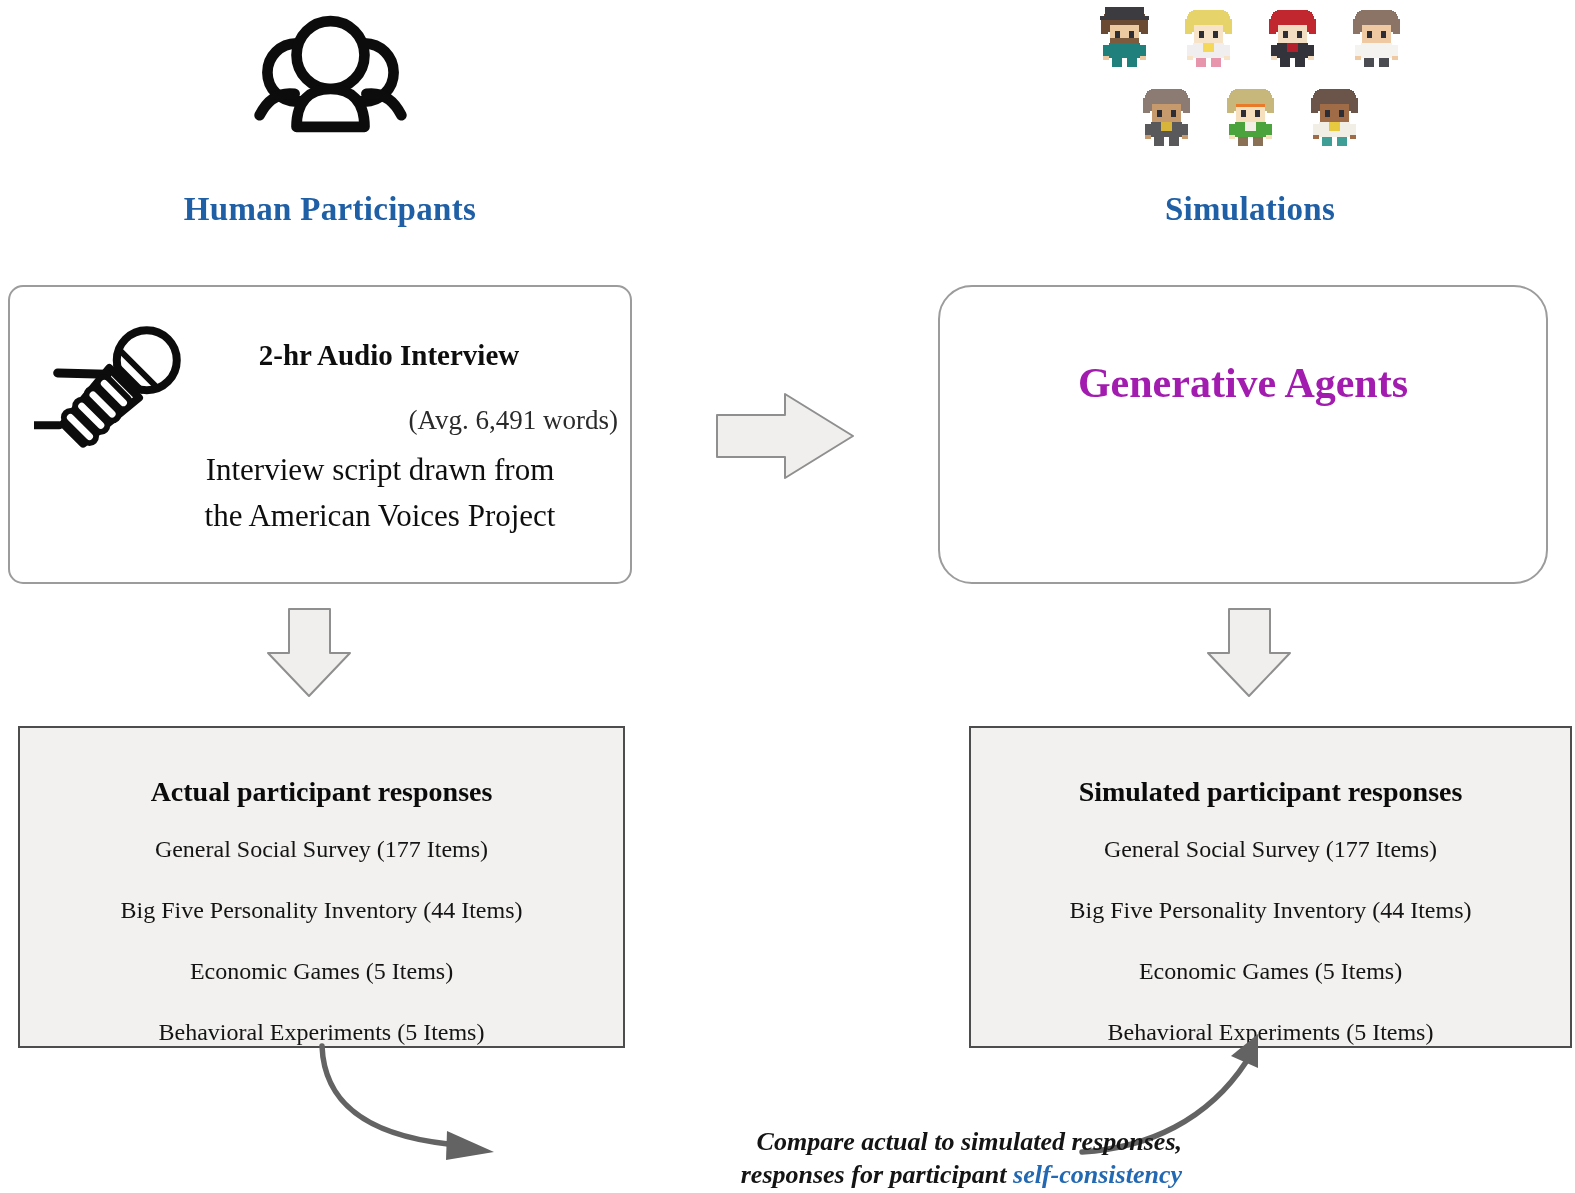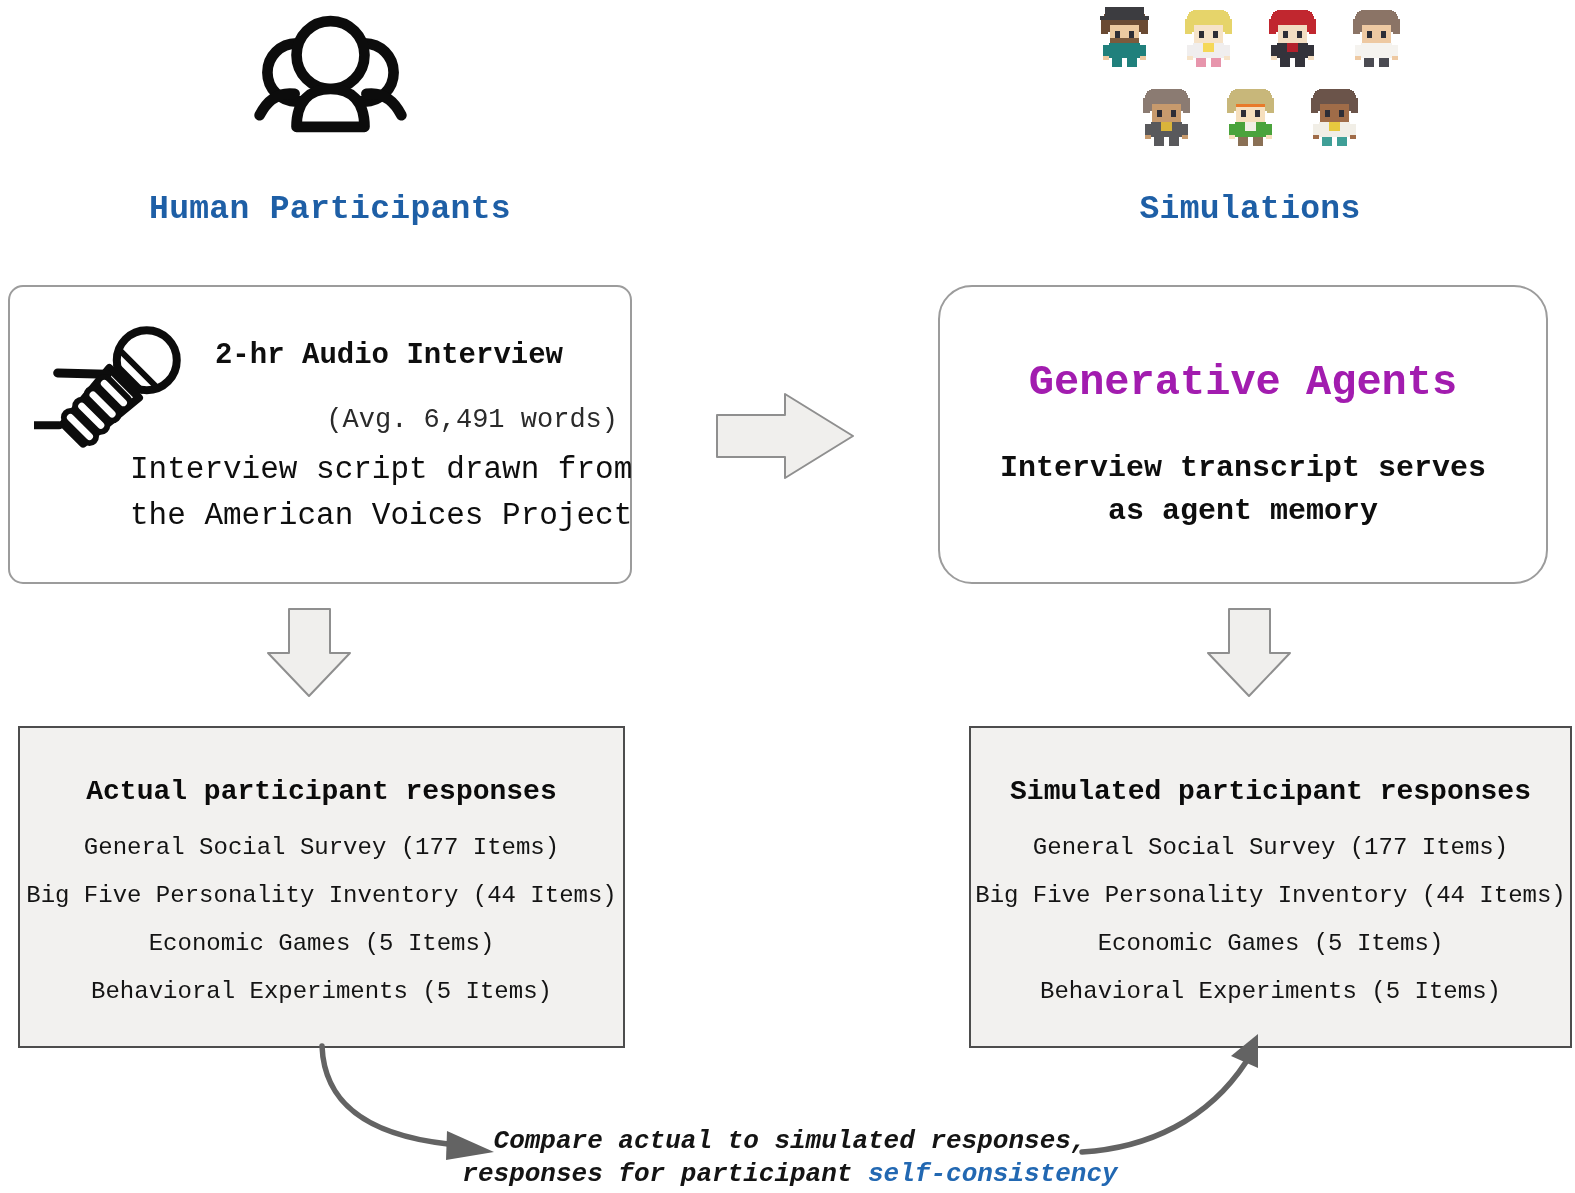--- a/index.html
+++ b/index.html
@@ -1,18 +1,18 @@
 <!DOCTYPE html>
 <html><head>
 <meta charset="utf-8">
 <style>
   html,body{margin:0;padding:0;background:#ffffff;}
   .canvas{
     position:relative;width:1575px;height:1193px;background:#fff;
-    font-family:Liberation Mono, monospace;overflow:hidden;color:#111;
+    font-family:Liberation Serif, serif;overflow:hidden;color:#111;
   }
   .col-header{
     position:absolute;text-align:center;font-weight:800;font-size:33px;
     color:#1e5fa6;letter-spacing:.3px;
   }
   #hdr-left{left:20px;top:191px;width:620px;}
   #hdr-right{left:1040px;top:191px;width:420px;}
   #people-icon{position:absolute;left:248px;top:2px;}
   #avatar-grid{
     position:absolute;left:1050px;top:2px;width:400px;
@@ -35,25 +35,25 @@
   .ga-title{position:absolute;left:0;right:0;top:72px;text-align:center;
     font-size:42px;font-weight:800;color:#a21caf;}
   .ga-body{position:absolute;left:0;right:0;top:160px;text-align:center;
     font-size:30px;font-weight:700;color:#0e0e0e;line-height:43px;}
   .panel{
     position:absolute;background:#f2f1ef;border:2px solid #4d4d4d;box-sizing:border-box;
   }
   #panel-actual{left:18px;top:726px;width:607px;height:322px;}
   #panel-sim{left:945px;top:726px;width:603px;height:322px;margin-left:24px;}
   .panel-title{margin-top:48px;text-align:center;font-size:28px;font-weight:700;color:#0b0b0b;}
-  .panel-items{margin-top:27px;display:flex;flex-direction:column;gap:20px;}
+  .panel-items{margin-top:27px;display:flex;flex-direction:column;gap:33px;}
   .panel-item{text-align:center;font-size:24px;color:#141414;line-height:28px;}
   .flow-svg{position:absolute;}
   #footer-note{
-    position:absolute;left:398px;top:1125px;width:784px;text-align:center;
+    position:absolute;left:398px;top:1125px;width:784px;text-align:right;
     font-style:italic;font-weight:700;font-size:26px;line-height:33px;color:#141414;
   }
   .hl{color:#2268b2;}
 </style>
 </head>
 <body>
 
 <div class="canvas">
 
   <svg id="people-icon" width="165" height="140" viewBox="0 0 170 135">
@@ -210,24 +210,20 @@
     <div class="iv-title">2-hr Audio Interview</div>
     <div class="iv-sub">(Avg. 6,491 words)</div>
     <div class="iv-body">
       <div>Interview script drawn from</div>
       <div>the American Voices Project</div>
     </div>
   </div>
 
   <div class="card" id="card-agents">
     <div class="ga-title">Generative Agents</div>
-    <div class="ga-body">
-      <div>Interview transcript serves</div>
-      <div>as agent memory</div>
-    </div>
   </div>
 
   <svg class="flow-svg" style="left:712px;top:390px" width="148" height="95" viewBox="0 0 148 95">
     <polygon points="5,25 73,25 73,4 141,46 73,88 73,67 5,67" fill="#f0efed" stroke="#8f8f8f" stroke-width="2" stroke-linejoin="round"></polygon>
   </svg>
 
   <svg class="flow-svg" style="left:266px;top:607px" width="86" height="92" viewBox="0 0 86 92">
     <polygon points="23,2 64,2 64,46 84,46 43,89 2,46 23,46" fill="#f0efed" stroke="#8f8f8f" stroke-width="2" stroke-linejoin="round"></polygon>
   </svg>
   <svg class="flow-svg" style="left:1206px;top:607px" width="86" height="92" viewBox="0 0 86 92">

